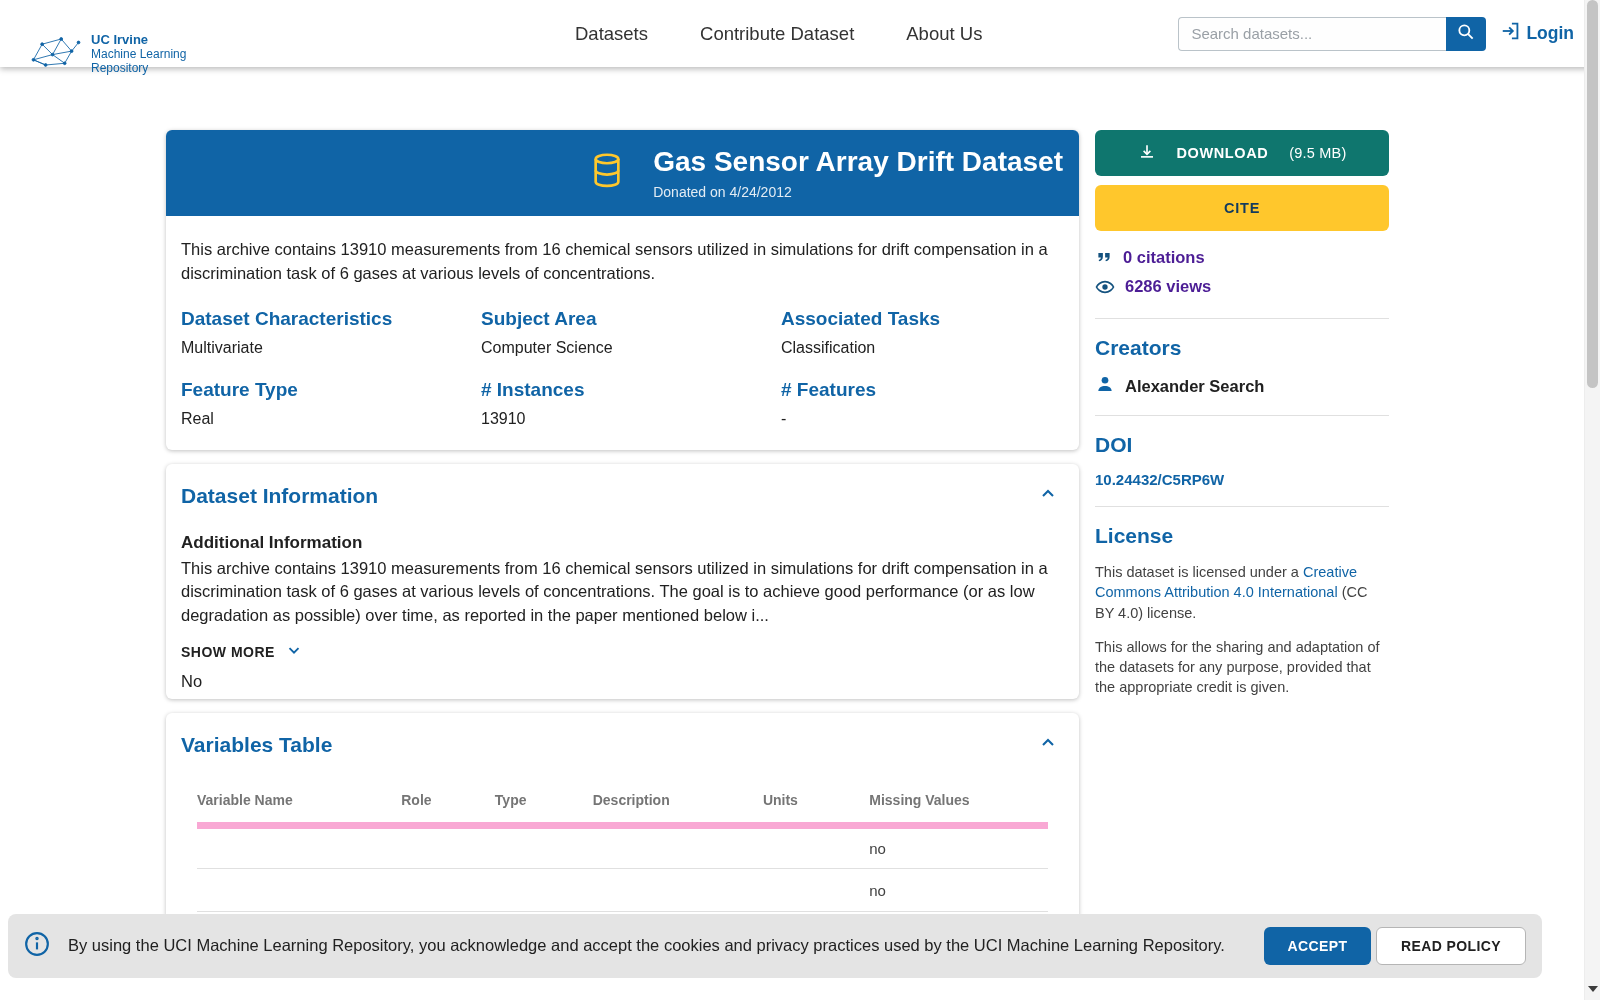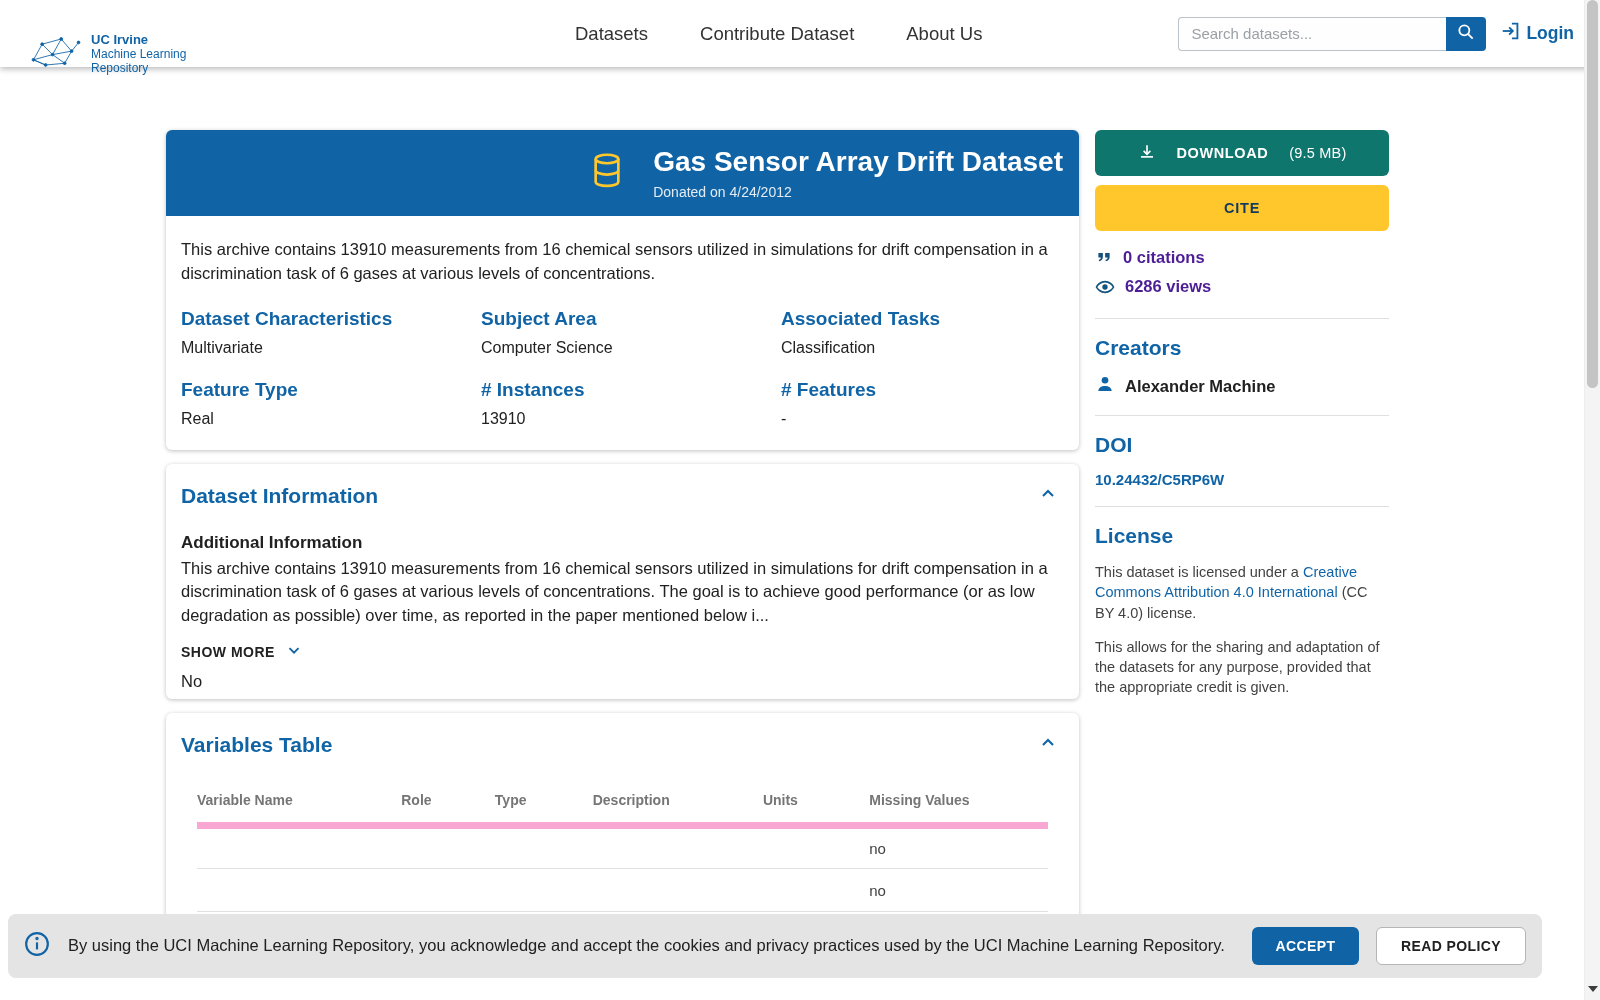--- a/index.html
+++ b/index.html
@@ -129,21 +129,21 @@
     display:flex; align-items:center; gap:18px; z-index:10;
   }
   .cookie-text { flex:1; font-size:16.5px; color:#212121; line-height:1.45; }
   .btn-accept {
     background:#1064a6; color:#fff; border:none; border-radius:6px;
     padding:11px 24px; font-weight:bold; font-size:14px; letter-spacing:0.4px; cursor:pointer;
   }
   .btn-read {
     background:#fff; color:#212121; border:1px solid #b5b5b5; border-radius:6px;
     padding:10px 24px; font-weight:bold; font-size:14px; letter-spacing:0.4px;
-    margin-left:12px; cursor:pointer;
+    cursor:pointer;
   }
 
   
   .scrollbar {
     position:fixed; top:0; right:0; width:16px; height:100%;
     background:#f4f4f4; z-index:20; border-left:1px solid #ededed;
   }
   .scroll-thumb { position:absolute; top:0; left:2px; right:2px; height:388px; background:#c4c4c4; border-radius:7px; }
   .scroll-down { position:absolute; bottom:4px; left:0; width:16px; height:14px; display:flex; align-items:center; justify-content:center; cursor:pointer; }
   .scroll-down .tri { width:0; height:0; border-left:5px solid transparent; border-right:5px solid transparent; border-top:6px solid #3c3c3c; }
@@ -368,21 +368,21 @@
     <hr class="divider">
 
     <h3 class="side-title">Creators</h3>
     <div class="creator-row">
       <span>
         <svg width="20" height="20" viewBox="0 0 24 24" fill="#1064a6">
           <circle cx="12" cy="7.5" r="4"></circle>
           <path d="M4 20.5c0-4 3.6-6.2 8-6.2s8 2.2 8 6.2z"></path>
         </svg>
       </span>
-      <span>Alexander Machine</span>
+      <span>Alexander Search</span>
     </div>
 
     <hr class="divider">
 
     <h3 class="side-title">DOI</h3>
     <a class="doi-link">10.24432/C5RP6W</a>
 
     <hr class="divider">
 
     <h3 class="side-title">License</h3>

